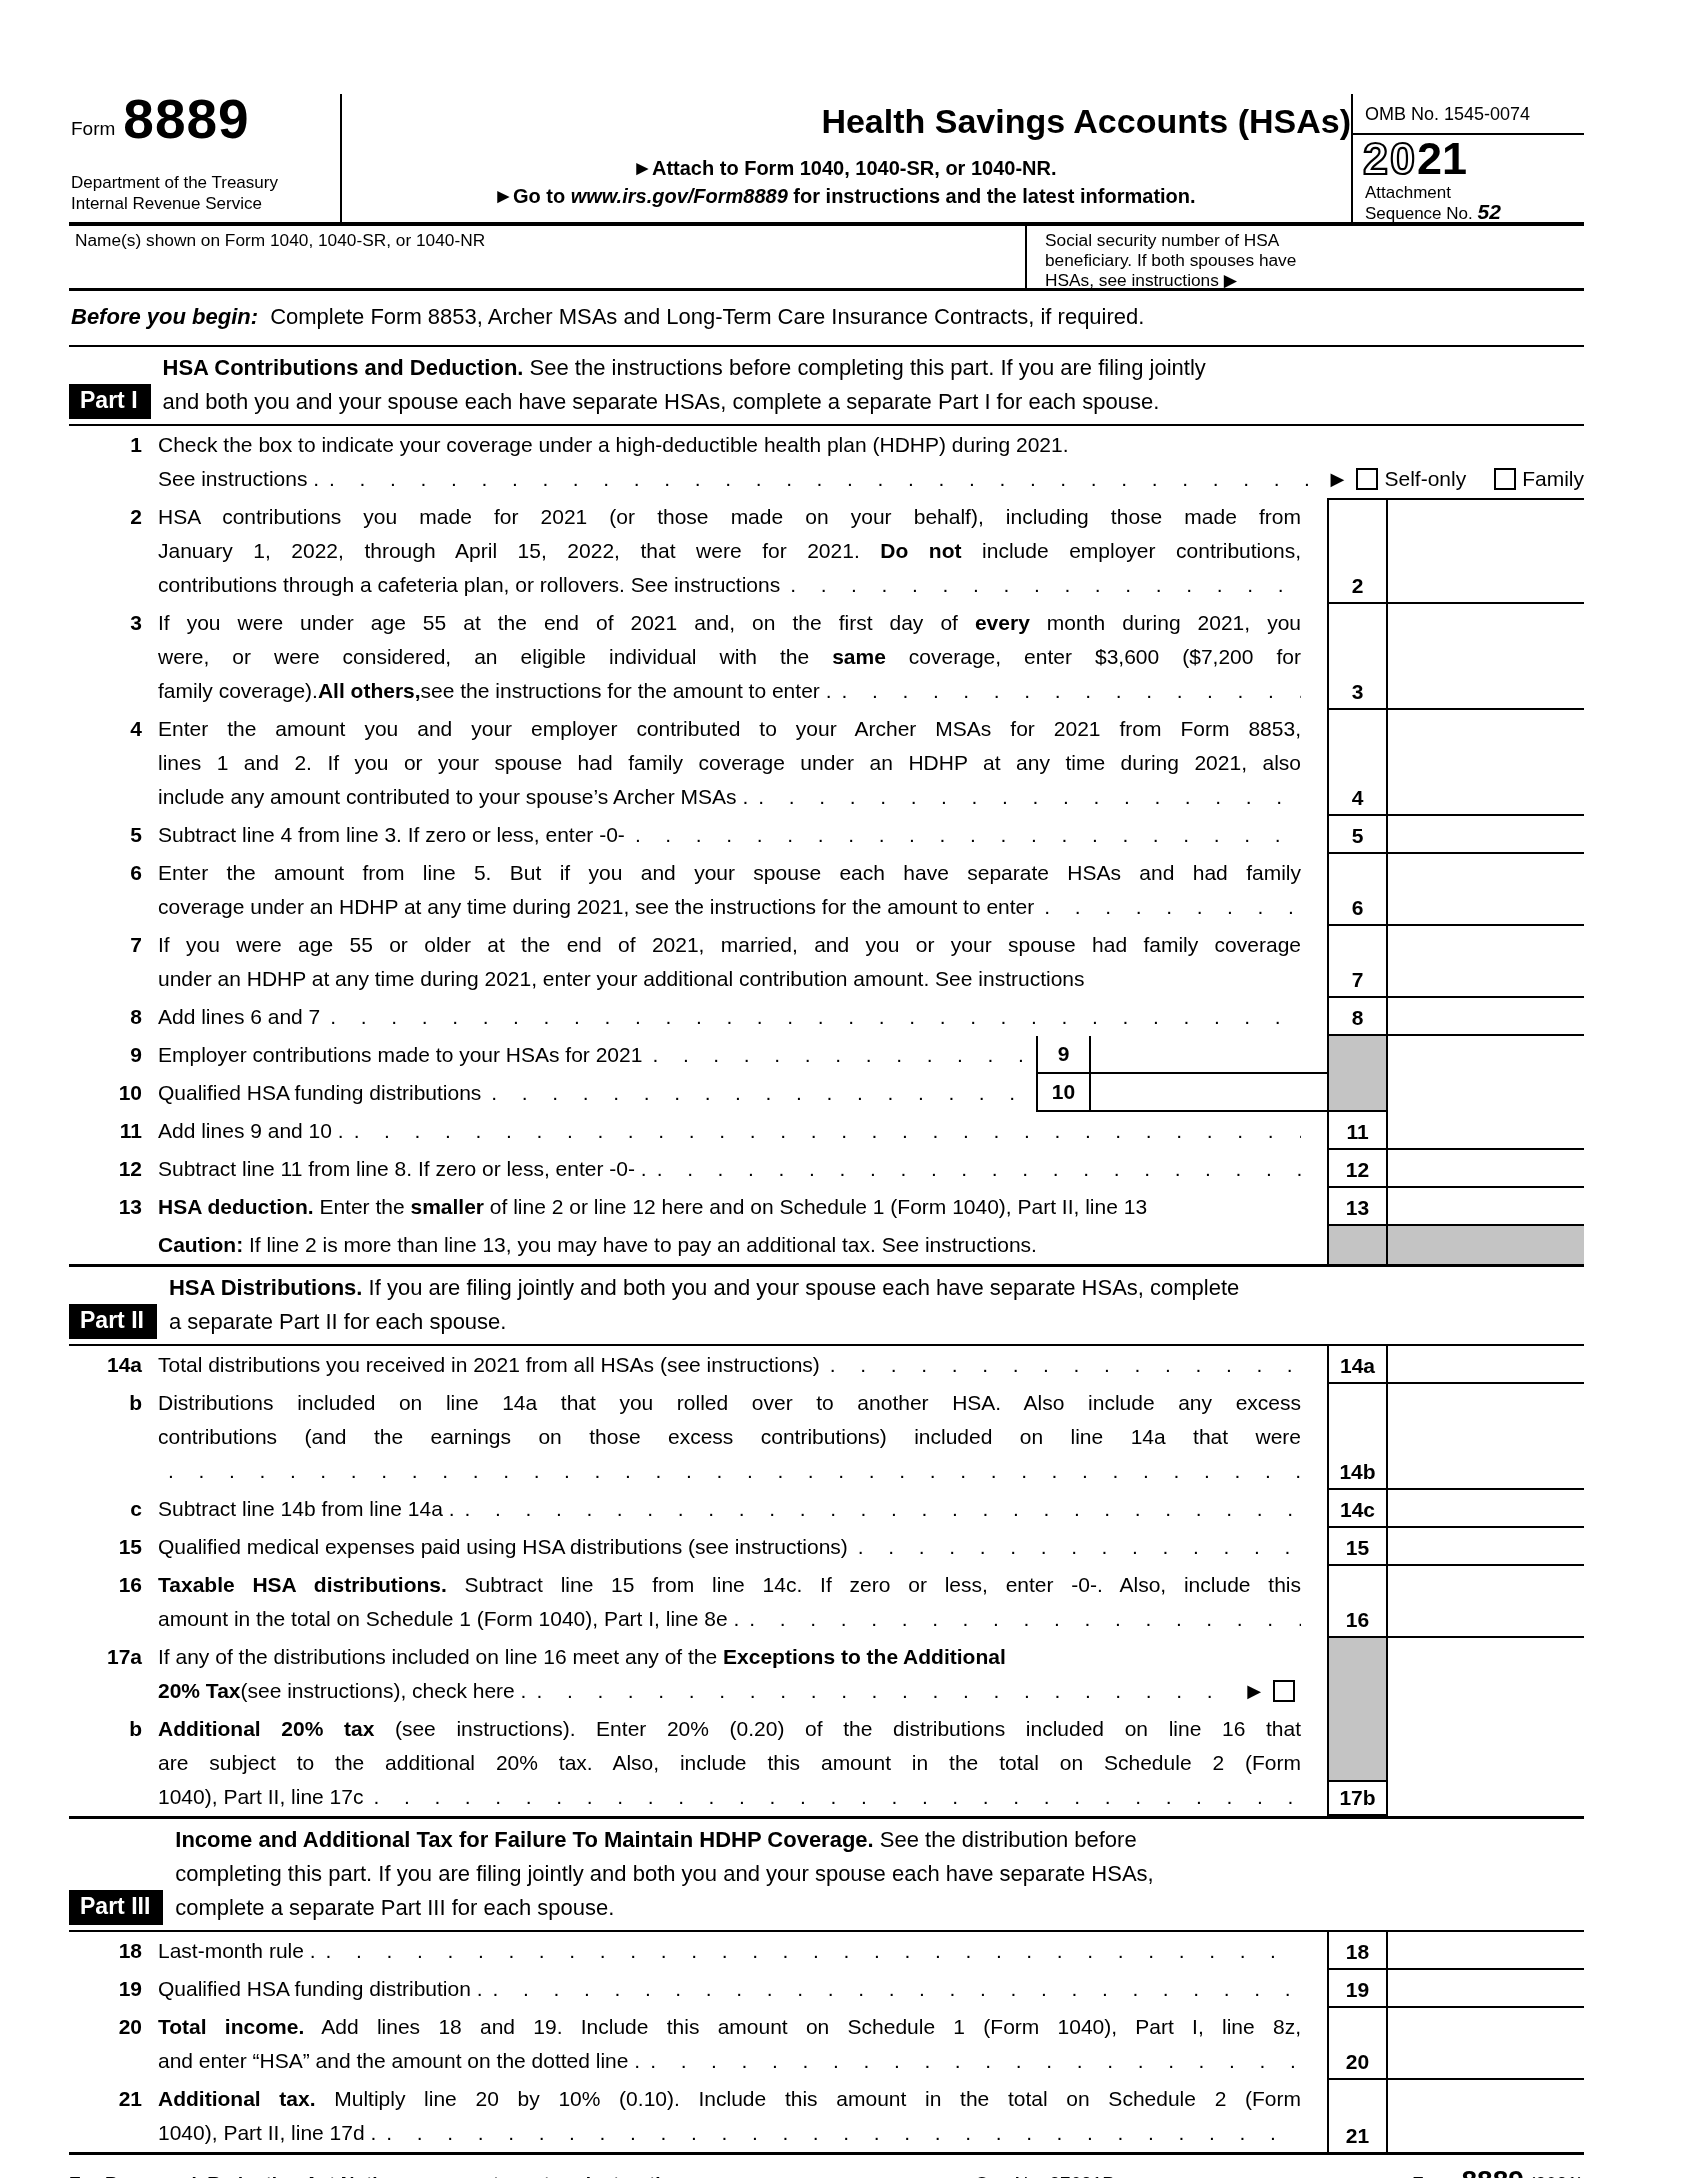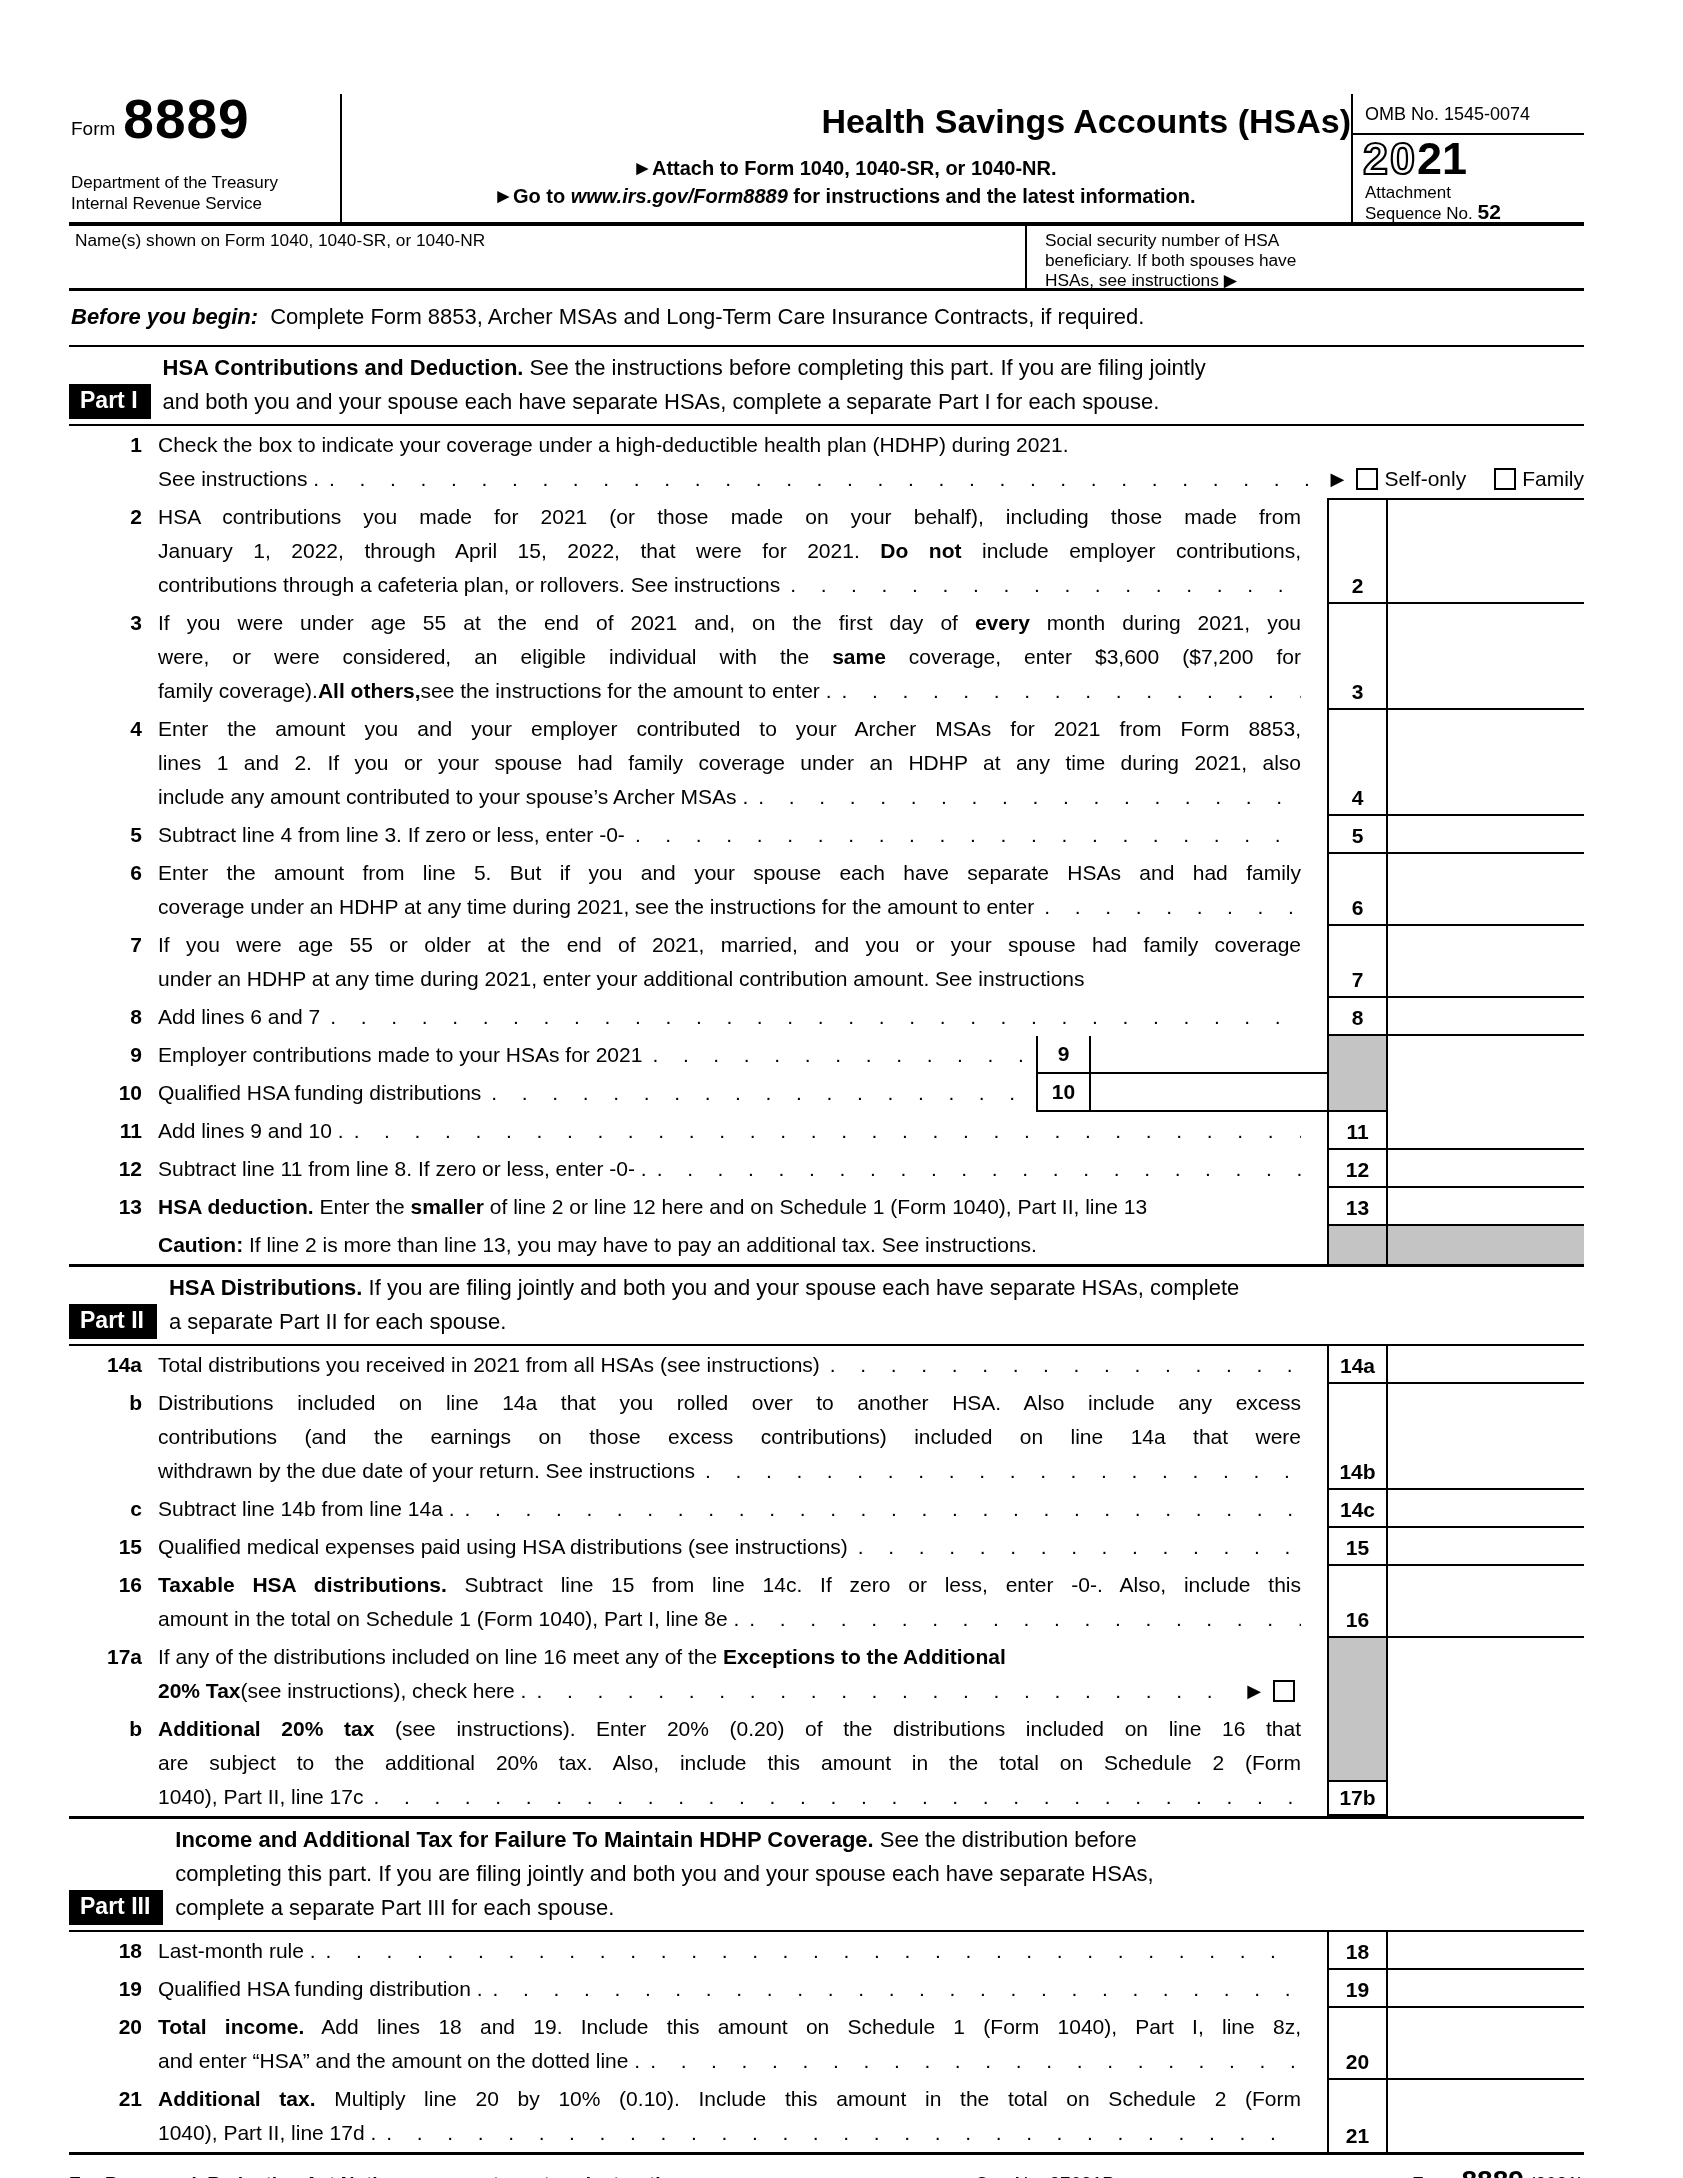--- a/index.html
+++ b/index.html
@@ -17,21 +17,21 @@
   .hdr-mid h1 { font-size:34px; font-weight:800; margin-bottom:16px;text-align:right; }
   .attach-line { font-size:20px; font-weight:700; margin-bottom:5px; }
   .goto-line { font-size:20px; font-weight:700; }
   .arr { font-size:15px; vertical-align:2px; margin-right:4px; }
   .goto-line i { font-style:italic; }
   .hdr-right { width:231px; display:flex; flex-direction:column; }
   .omb { font-size:18px; padding:10px 0 8px 12px; border-bottom:2px solid #000; }
   .year { font-size:45px; font-weight:800; line-height:48px; padding-left:10px; }
   .year .outline { color:#fff; -webkit-text-stroke:2.2px #000; letter-spacing:2px; }
   .attach-seq { font-size:17px; line-height:19px; padding-left:12px; }
-  .seq-no { font-size:21px; font-weight:700; }
+  .seq-no { font-size:21px; font-weight:700;font-style:italic; }
 
   
   .name-row { display:flex; border-bottom:3.5px solid #000; height:65px; }
   .name-cell { flex:1; font-size:17.3px; padding:4px 6px; }
   .ssn-cell { width:559px; border-left:2px solid #000; font-size:17.3px; line-height:20px; padding:4px 18px; }
   .ssn-cell span { display:inline-block; max-width:297px; }
 
   
   .before { font-size:22px; padding:13px 0 15px 2px; }
   .before b i { margin-right:6px; }
@@ -347,21 +347,20 @@
           <div class="nlabel">14a</div>
         </div>
         <div class="acol"></div>
       </div>
       <div class="row">
         <div class="gut">b</div>
         <div class="body">
           <div class="line j"><span>Distributions included on line 14a that you rolled over to another HSA. Also include any excess</span></div>
           <div class="line j"><span>contributions (and the earnings on those excess contributions) included on line 14a that were</span></div>
           <div class="line f">
-            <span>withdrawn by the due date of your return. See instructions</span>
             <span class="dots">. . . . . . . . . . . . . . . . . . . . . . . . . . . . . . . . . . . . . . . . . . . . . . . . . . . . . . . . . . . . . . . . . . . . . . . . . . . . . . . . </span>
           </div>
         </div>
         <div class="ncol">
           <div class="nlabel">14b</div>
         </div>
         <div class="acol"></div>
       </div>
       <div class="row">
         <div class="gut">c</div>

